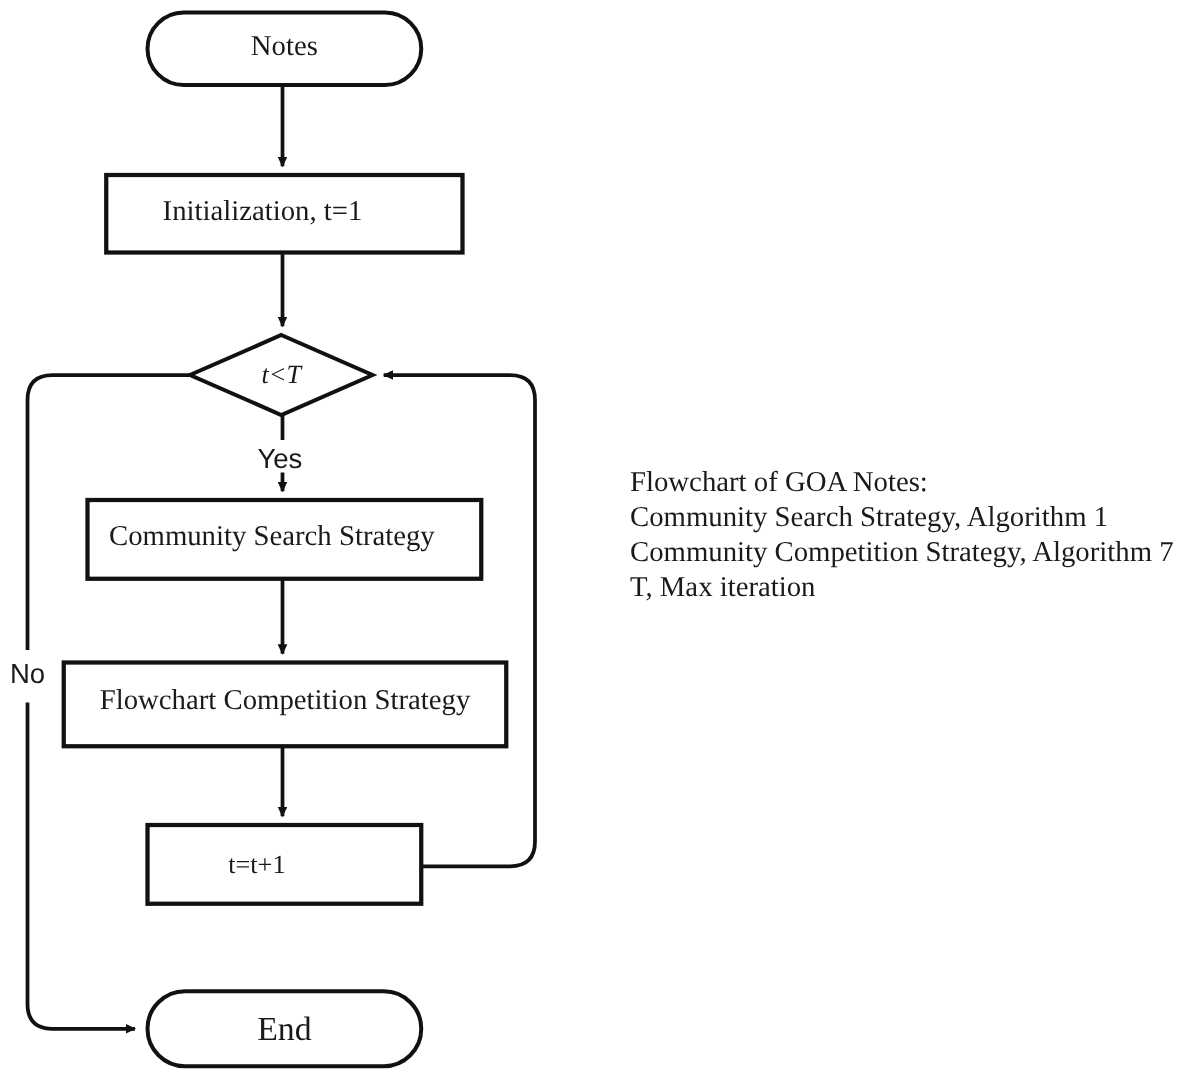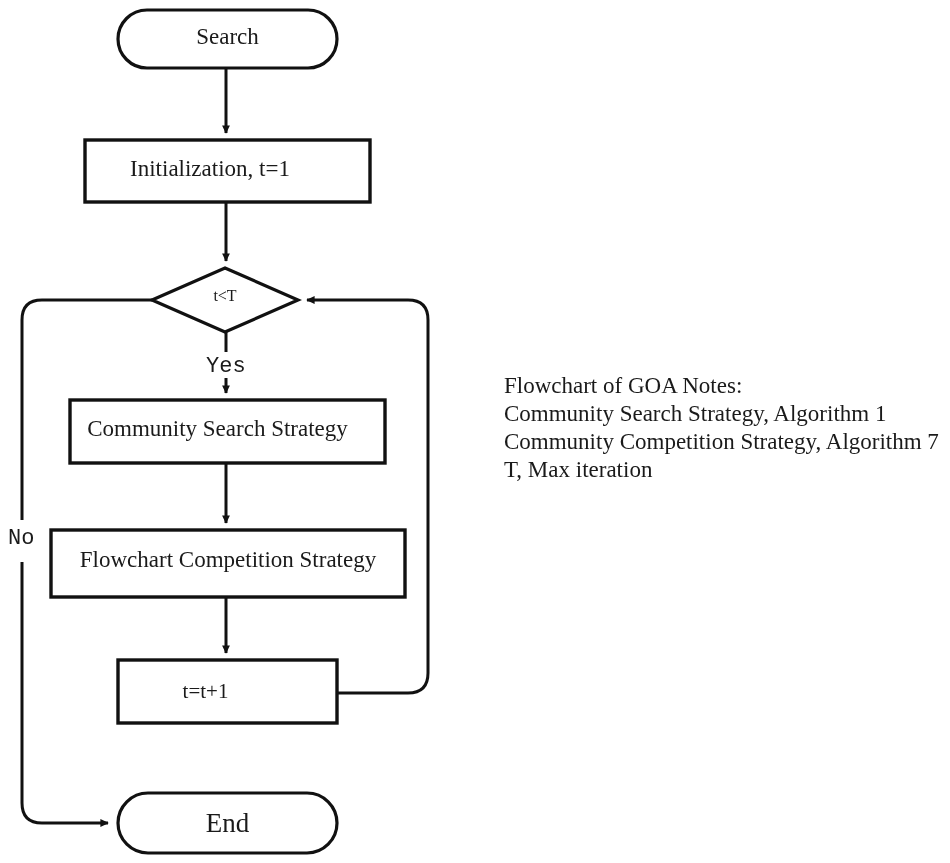--- a/index.html
+++ b/index.html
@@ -27,25 +27,25 @@
     position: absolute;
     text-align: center;
     color: #1a1a1a;
     white-space: nowrap;
     font-family: "Liberation Serif", "DejaVu Serif", serif;
   }
   .edge-label {
     position: absolute;
     color: #1a1a1a;
     white-space: nowrap;
-    font-family: Liberation Mono, monospace;
+    font-family: Liberation Sans, sans-serif;
   }
   #begin-label   { left: 118px; top: 24px;  width: 219px; font-size: 23px; }
   #init-label    { left: 85px;  top: 156px; width: 250px; font-size: 23px; }
-  #decision-label{ left: 152px; top: 287px; width: 146px; font-size: 16px; }
+  #decision-label{ left: 152px; top: 287px; width: 146px; font-size: 21px; font-style: italic; }
   #search-label  { left: 70px;  top: 416px; width: 295px; font-size: 23px; }
   #compet-label  { left: 51px;  top: 547px; width: 354px; font-size: 23px; }
   #incr-label    { left: 118px; top: 679px; width: 175px; font-size: 21px; }
   #end-label     { left: 118px; top: 808px; width: 219px; font-size: 27px; }
   #yes-label     { left: 206px; top: 354px; font-size: 22px; }
   #no-label      { left: 8px;   top: 526px; font-size: 22px; }
 
   #notes-block {
     position: absolute;
     left: 504px;
@@ -92,21 +92,21 @@
   <line x1="226" y1="463" x2="226" y2="523" stroke="#111111" stroke-width="3" marker-end="url(#arrowhead)"></line>
 
   <line x1="226" y1="597" x2="226" y2="653" stroke="#111111" stroke-width="3" marker-end="url(#arrowhead)"></line>
 
   <path d="M337,693 L408,693 Q428,693 428,673 L428,320 Q428,300 408,300 L307,300" fill="none" stroke="#111111" stroke-width="3" marker-end="url(#arrowhead)"></path>
 
   <path d="M152,300 L42,300 Q22,300 22,320 L22,520" fill="none" stroke="#111111" stroke-width="3"></path>
   <path d="M22,562 L22,803 Q22,823 42,823 L108,823" fill="none" stroke="#111111" stroke-width="3" marker-end="url(#arrowhead)"></path>
 </svg>
 
-<div class="node-label" id="begin-label">Search</div>
+<div class="node-label" id="begin-label">Notes</div>
 
 <div class="node-label" id="init-label">Initialization, t=1</div>
 
 <div class="node-label" id="decision-label">t&lt;T</div>
 
 <div class="node-label" id="search-label">Community Search Strategy</div>
 
 <div class="node-label" id="compet-label">Flowchart Competition Strategy</div>
 
 <div class="node-label" id="incr-label">t=t+1</div>

